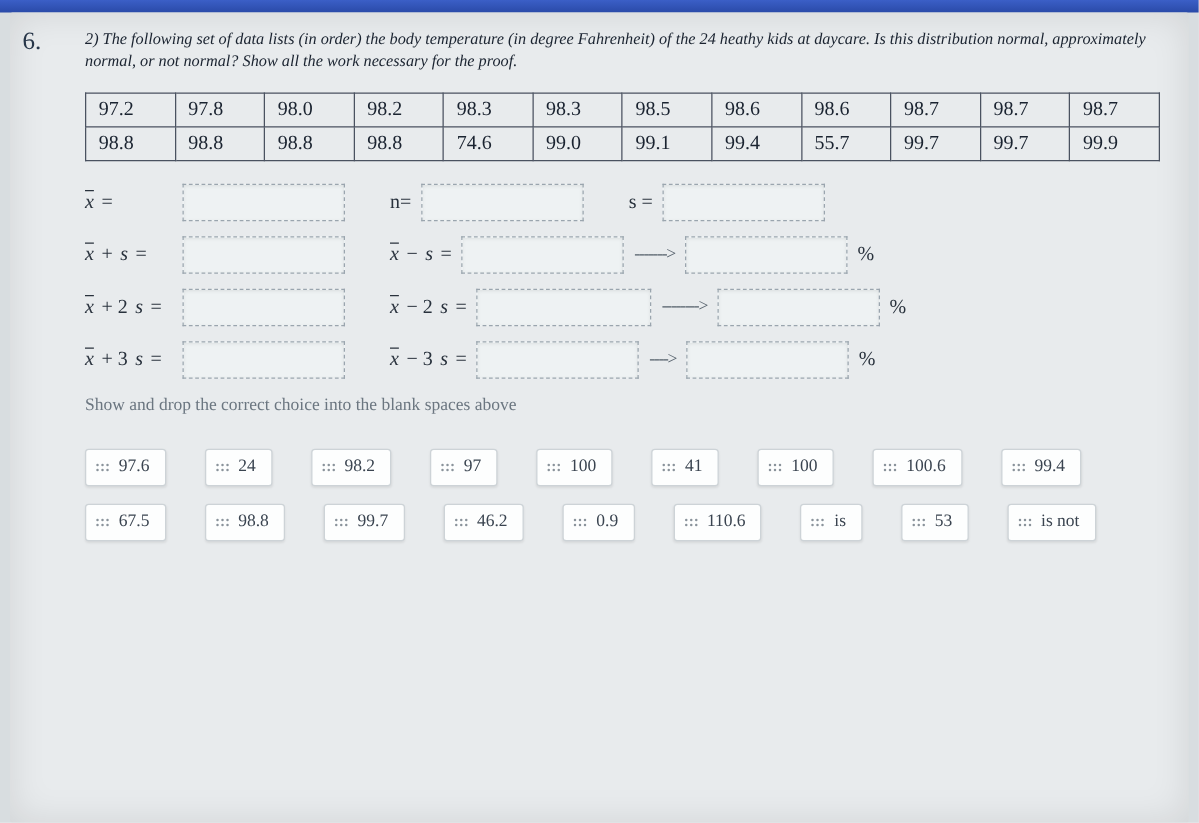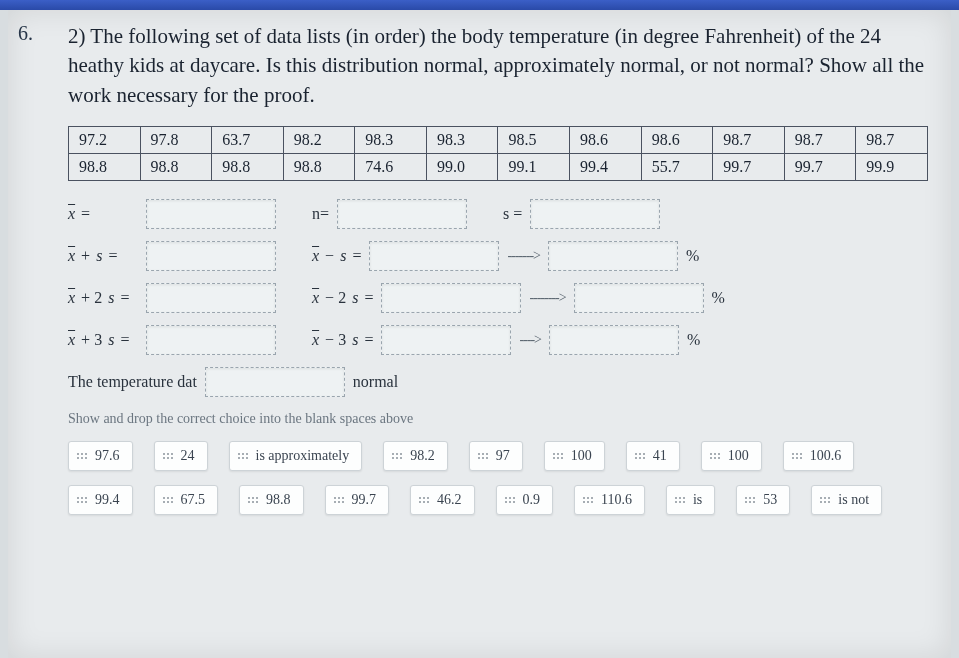--- a/index.html
+++ b/index.html
@@ -24,24 +24,25 @@
       border-radius: 2px;
     }
     .header-row { display: flex; gap: 20px; }
     .qnum {
       font-size: 20px;
       color: #273649;
       font-weight: normal;
       min-width: 30px;
     }
     .prompt {
-      font-size: 21px;
+      font-size: 13px;
       color: #1a2330;
       line-height: 1.4;
       max-width: 880px;
+      font-style: italic;
     }
     .content { margin-left: 50px; margin-top: 16px; }
     .data-table {
       border-collapse: collapse;
       width: 100%;
       max-width: 860px;
     }
     .data-table td {
       border: 1px solid #4a5260;
       padding: 4px 10px;
@@ -81,24 +82,24 @@
       color: #5a6570;
       font-size: 14px;
       letter-spacing: -1px;
     }
     .instructions {
       margin-top: 14px;
       font-size: 14px;
       color: #6b7680;
     }
     .choices {
-      margin-top: 14px;
+      margin-top: 26px;
       display: flex;
       flex-wrap: wrap;
-      gap: 14px 21px;
+      gap: 14px 31px;
       max-width: 870px;
     }
     .chip {
       background: #fdfefe;
       border: 1px solid #cdd3d7;
       border-radius: 3px;
       padding: 6px 12px 6px 8px;
       font-size: 14px;
       color: #3a4450;
       display: flex;
@@ -128,21 +129,21 @@
     <div class="qnum">6.</div>
     <div class="prompt">2) The following set of data lists (in order) the body temperature (in degree Fahrenheit) of the 24 heathy kids at daycare. Is this distribution normal, approximately normal, or not normal? Show all the work necessary for the proof.</div>
   </div>
 
   <div class="content">
     <table class="data-table">
       <tbody>
           <tr id="data-row-0">
             <td>97.2</td>
             <td>97.8</td>
-            <td>63.7</td>
+            <td>98.0</td>
             <td>98.2</td>
             <td>98.3</td>
             <td>98.3</td>
             <td>98.5</td>
             <td>98.6</td>
             <td>98.6</td>
             <td>98.7</td>
             <td>98.7</td>
             <td>98.7</td>
           </tr>
@@ -202,25 +203,20 @@
         <span class="wlabel flex-gap section-label"><span class="bar-x">x</span> + 3<span class="italic">s</span> =</span>
         <span class="dropzone med"></span>
         <span style="width:20px"></span>
         <span class="wlabel flex-gap"><span class="bar-x">x</span> − 3<span class="italic">s</span> =</span>
         <span class="dropzone med"></span>
         <span class="arrow">----&gt;</span>
         <span class="dropzone med"></span>
         <span class="wlabel">%</span>
       </div>
 
-      <div class="wrow">
-        <span class="wlabel">The temperature dat</span>
-        <span class="dropzone lg"></span>
-        <span class="wlabel">normal</span>
-      </div>
 
     </div>
 
     <div class="instructions">Show and drop the correct choice into the blank spaces above</div>
 
     <div class="choices" id="choices">
         <div class="chip">
           <div class="grip">
             <span></span>
             <span></span>
@@ -234,31 +230,20 @@
         <div class="chip">
           <div class="grip">
             <span></span>
             <span></span>
             <span></span>
             <span></span>
             <span></span>
             <span></span>
           </div>
           <span>24</span>
-        </div>
-        <div class="chip">
-          <div class="grip">
-            <span></span>
-            <span></span>
-            <span></span>
-            <span></span>
-            <span></span>
-            <span></span>
-          </div>
-          <span>is approximately</span>
         </div>
         <div class="chip">
           <div class="grip">
             <span></span>
             <span></span>
             <span></span>
             <span></span>
             <span></span>
             <span></span>
           </div>

